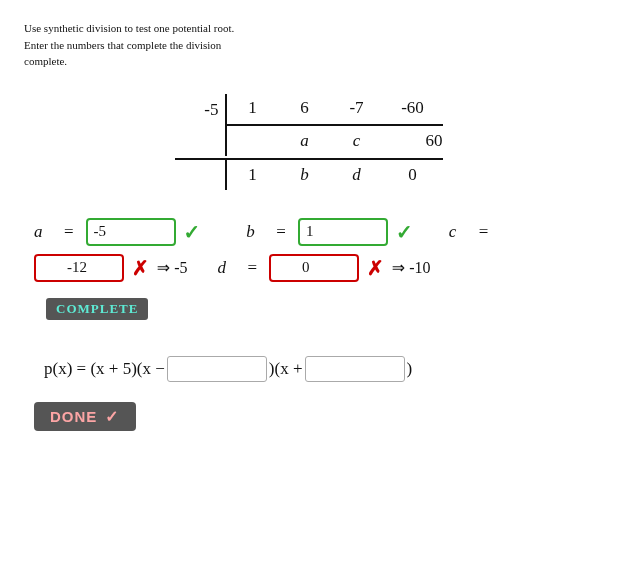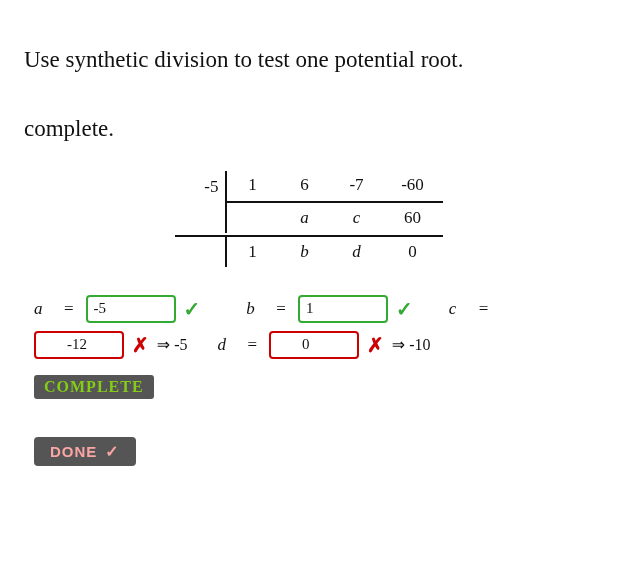--- a/index.html
+++ b/index.html
@@ -7,24 +7,23 @@
       font-family: Georgia, 'Times New Roman', serif;
       font-size: 16px;
       background: #fff;
       color: #111;
       width: 617px;
       min-height: 588px;
       padding: 20px 24px;
     }
 
     .instructions {
-      font-size: 23px;
+      font-size: 11px;
       line-height: 1.5;
       margin-bottom: 22px;
-      margin-top: 23px;
     }
 
     
     .division-area {
       display: flex;
       justify-content: center;
       margin-bottom: 28px;
     }
 
     
@@ -80,27 +79,27 @@
 
     .arrow-hint {
       font-size: 16px;
       color: #111;
     }
 
     
     .complete-badge {
       display: inline-block;
       background: #555;
-      color: #84cc16;
-      font-size: 16px;
+      color: #5eead4;
+      font-size: 13px;
       font-weight: bold;
       letter-spacing: 1px;
       padding: 3px 10px;
       border-radius: 3px;
-      margin: 6px 0 18px 0;
+      margin: 6px 0 18px 12px;
     }
 
     
     .factored-section {
       font-size: 17px;
       margin-bottom: 20px;
     }
 
     .factored-section p {
       margin-bottom: 10px;
@@ -148,21 +147,21 @@
 
     .eq-sign {
       margin: 0 4px;
     }
   </style>
 </head>
 <body>
 
 <div class="instructions">
   <span>Use synthetic division to test one potential root.</span><br>
-  <br>
+  <span>Enter the numbers that complete the division</span><br>
   <span>complete.</span>
 </div>
 
 <div class="division-area">
   <div style="display:inline-block; font-size:17px; font-family: Georgia, serif;">
 
     <div style="display:flex; align-items:flex-end;">
       <div style="display:flex; align-items:center; padding-right:6px; border-right:2px solid #111; height:32px; justify-content:flex-end; min-width:52px;">
         <span style="font-size:17px;">-5</span>
       </div>
@@ -185,21 +184,21 @@
     <div style="display:flex; align-items:center;">
       <div style="min-width:52px; border-right:2px solid #111; height:30px;"></div>
       <div style="display:flex;">
         <div style="width:52px; text-align:center; height:30px; display:flex; align-items:center; justify-content:center;"></div>
         <div style="width:52px; text-align:center; height:30px; display:flex; align-items:center; justify-content:center; font-style:italic;">
           <span>a</span>
         </div>
         <div style="width:52px; text-align:center; height:30px; display:flex; align-items:center; justify-content:center; font-style:italic;">
           <span>c</span>
         </div>
-        <div style="width:60px; text-align:center; height:30px; display:flex; align-items:center; justify-content:center;">
+        <div style="width:60px; text-align:center; height:30px; display:flex; align-items:center; justify-content:flex-end;">
           <span>60</span>
         </div>
       </div>
     </div>
 
     <div style="display:flex; align-items:center; border-top:2px solid #111; margin-top:2px;">
       <div style="min-width:52px; border-right:2px solid #111; height:30px;"></div>
       <div style="display:flex;">
         <div style="width:52px; text-align:center; height:30px; display:flex; align-items:center; justify-content:center;">
           <span>1</span>
@@ -246,20 +245,27 @@
     <span class="x-red">✗</span>
     <span class="arrow-hint">⇒ -10</span>
   </div>
 </div>
 
 <div style="margin: 10px 0 18px 10px;">
   <span class="complete-badge">COMPLETE</span>
 </div>
 
 <div class="factored-section">
+  <div class="factored-row">
+    <span style="white-space:nowrap;">p(x) = (x + 5)(x − </span>
+    <input class="factored-input" type="text" value="" style="">
+    <span style="white-space:nowrap;">)(x + </span>
+    <input class="factored-input" type="text" value="" style="">
+    <span>)</span>
+  </div>
 </div>
 
 <div style="margin-top: 14px; margin-left:10px;">
   <button class="done-btn">
     <span>DONE</span>
     <span class="done-check">✓</span>
   </button>
 </div>
 
 </body></html>

